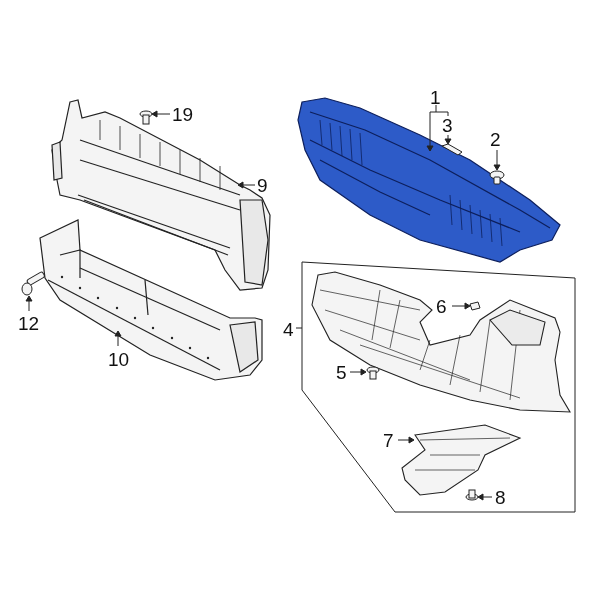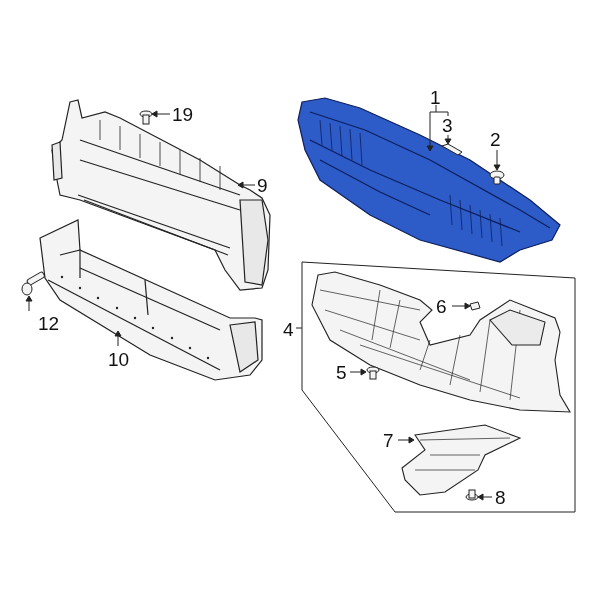--- a/index.html
+++ b/index.html
@@ -145,13 +145,13 @@
 <span class="callout" style="left:490px;top:130px;">2</span>
 <span class="callout" style="left:442px;top:116px;">3</span>
 <span class="callout" style="left:283px;top:320px;">4</span>
 <span class="callout" style="left:336px;top:363px;">5</span>
 <span class="callout" style="left:436px;top:297px;">6</span>
 <span class="callout" style="left:383px;top:431px;">7</span>
 <span class="callout" style="left:495px;top:488px;">8</span>
 <span class="callout" style="left:257px;top:176px;">9</span>
 <span class="callout" style="left:108px;top:350px;">10</span>
 <span class="callout" style="left:172px;top:105px;">19</span>
-<span class="callout" style="left:18px;top:314px;margin-left:20px;">12</span>
+<span class="callout" style="left:18px;top:314px;">12</span>
 
 </body></html>

